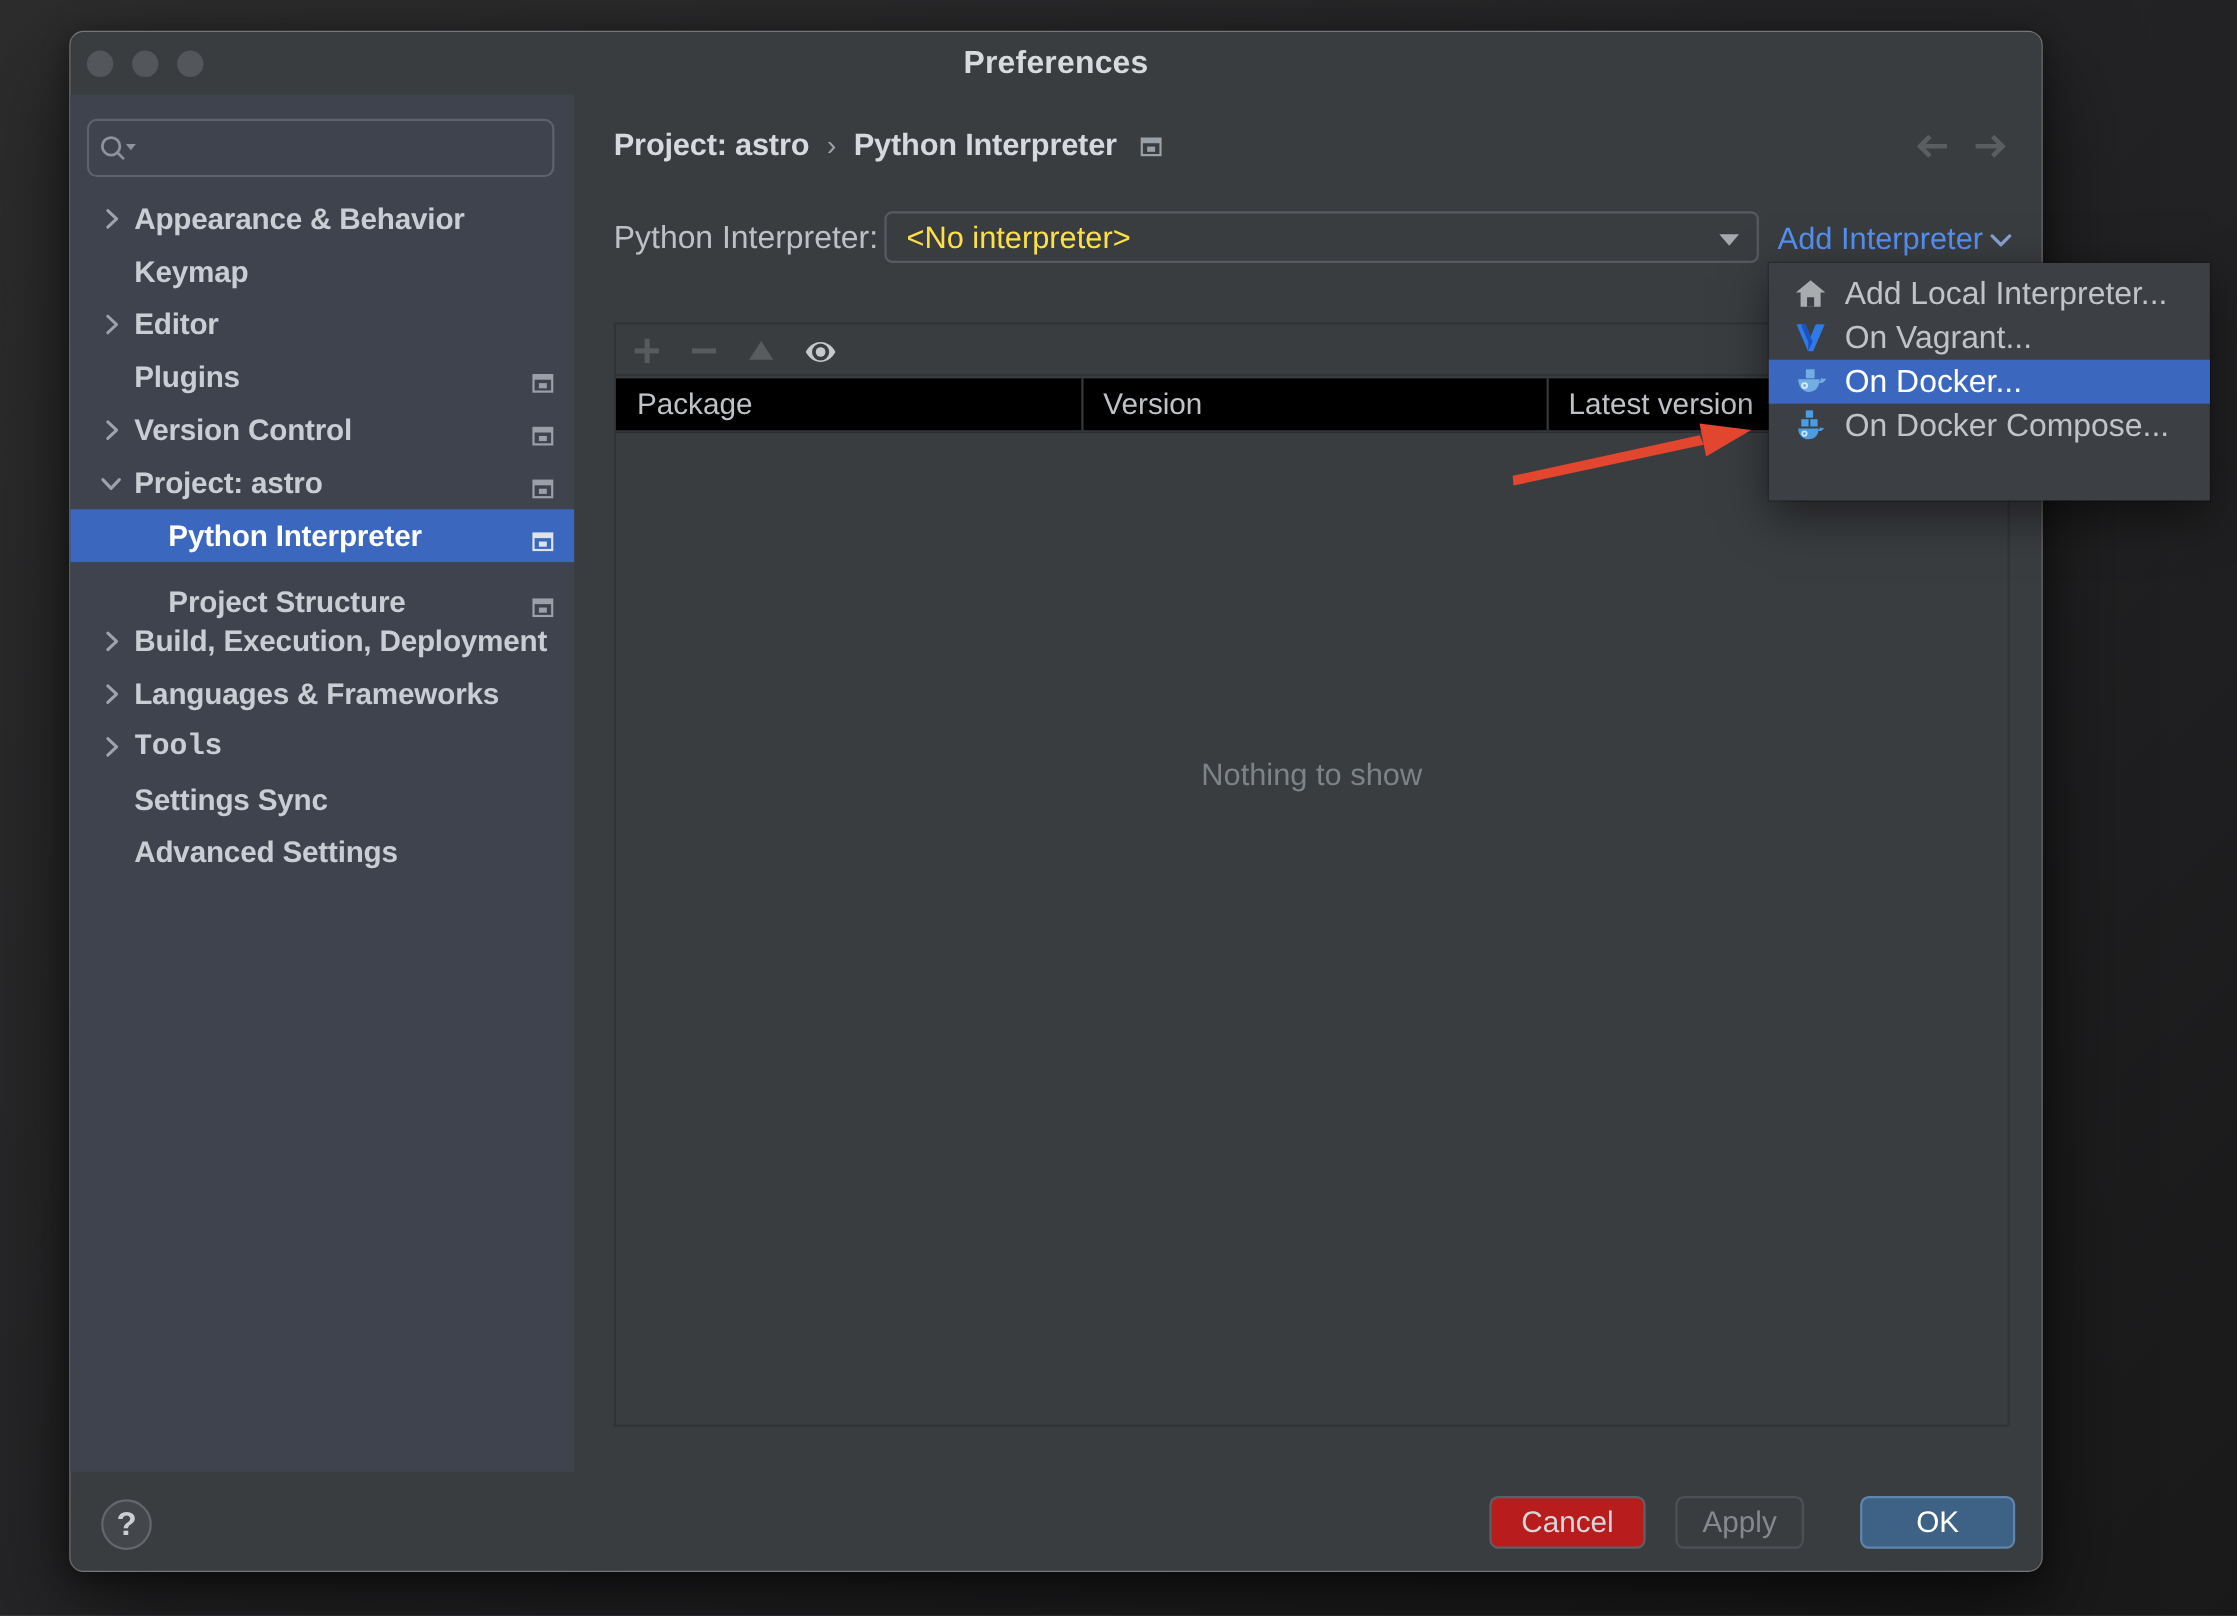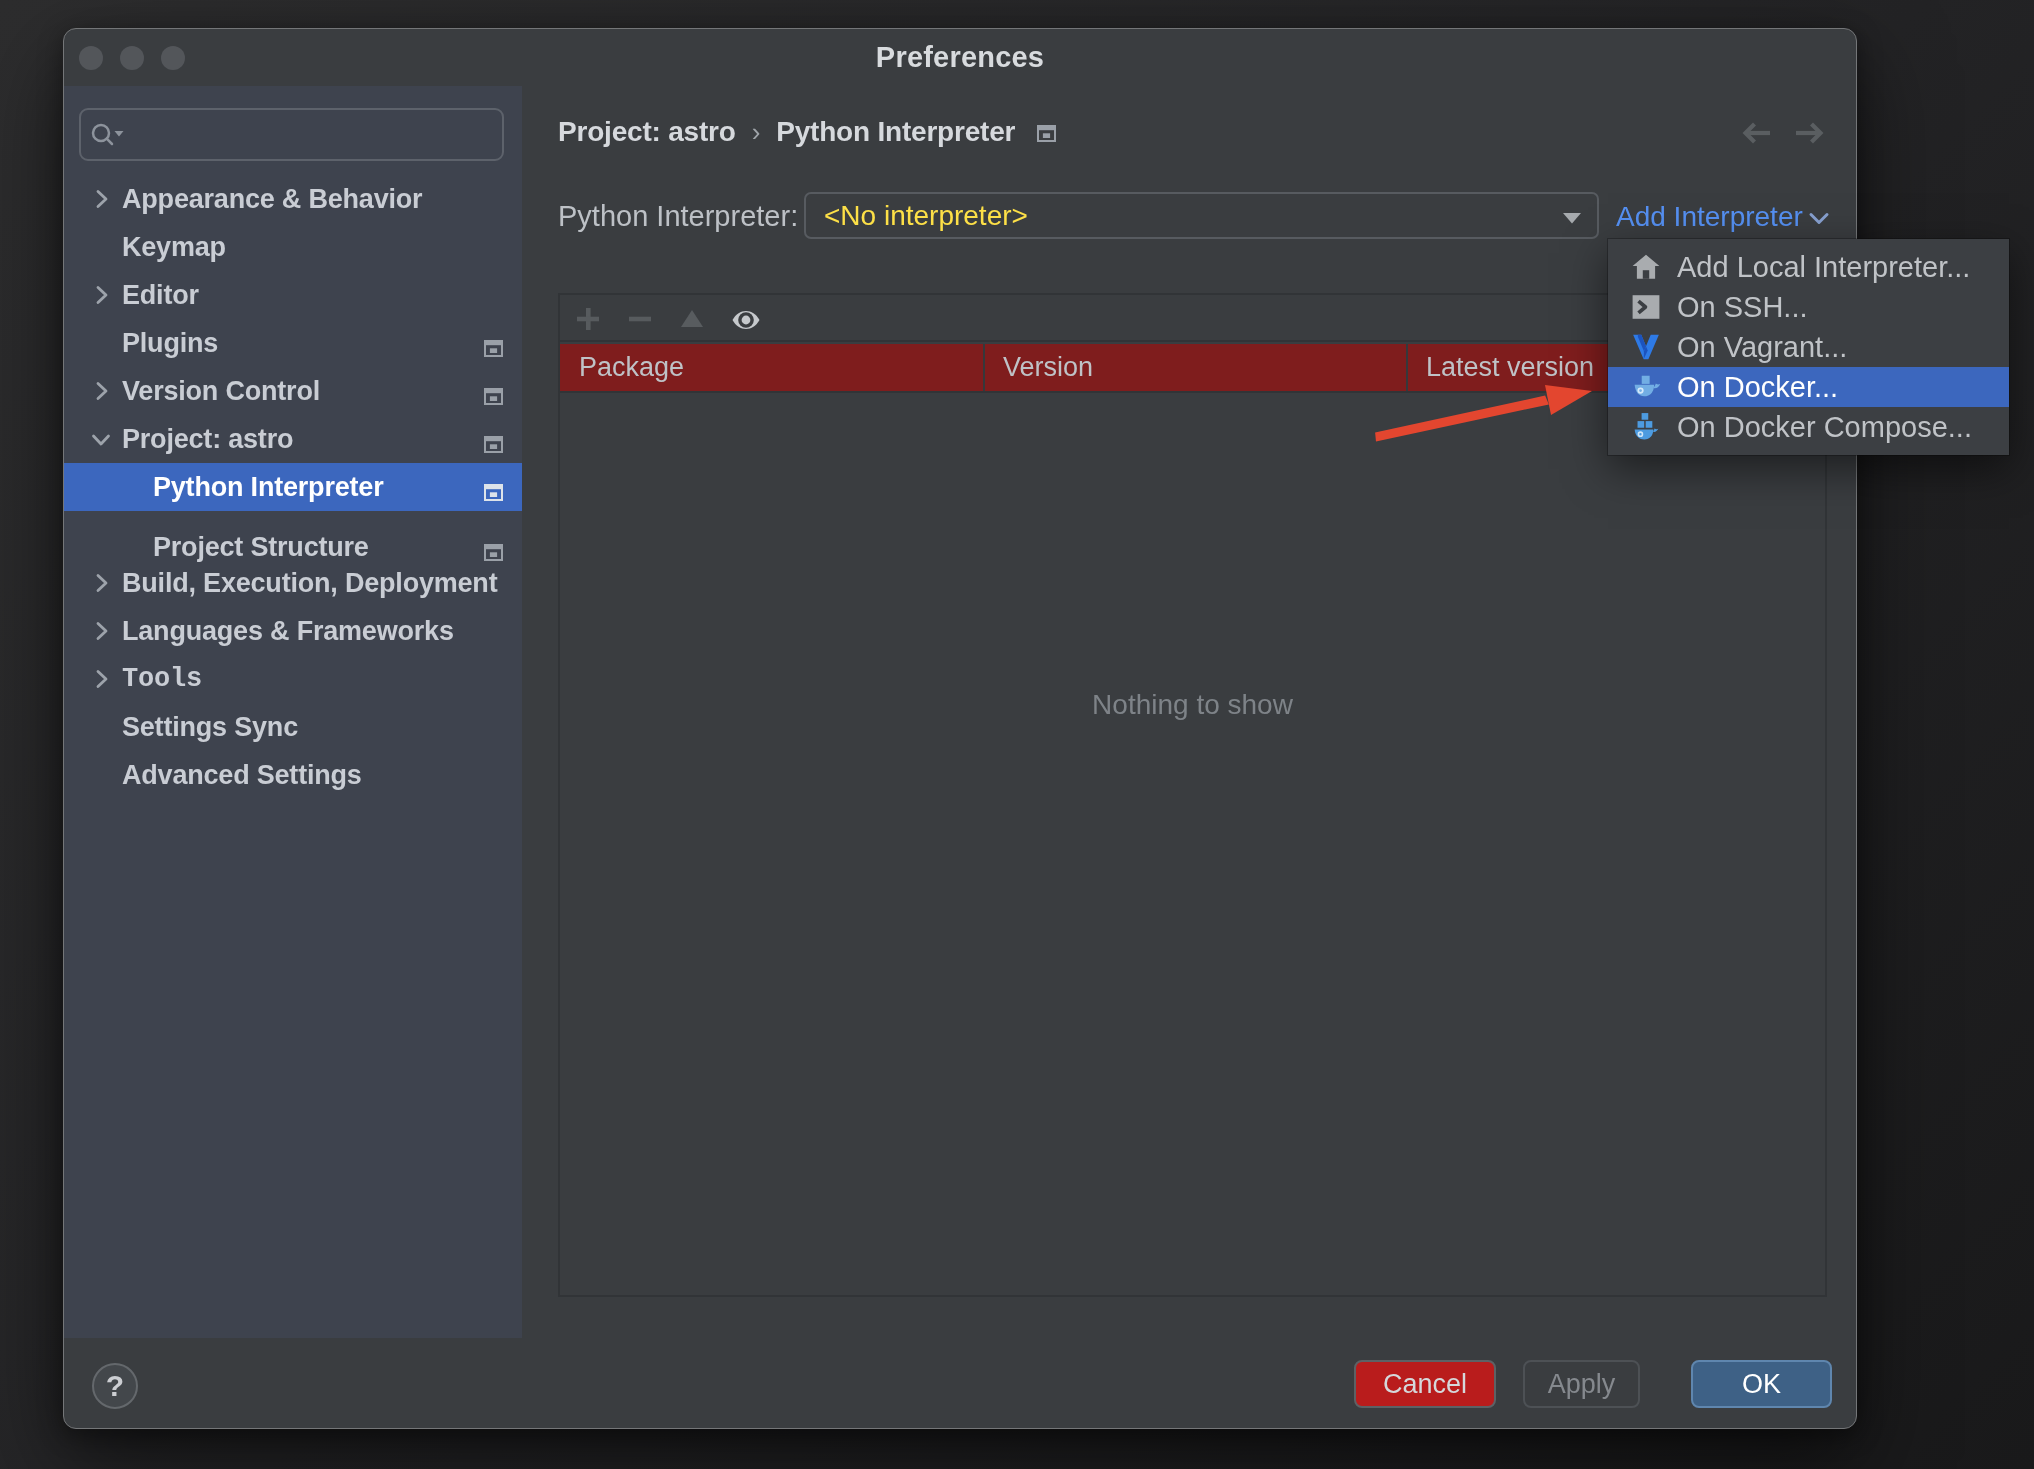--- a/index.html
+++ b/index.html
@@ -79,21 +79,21 @@
   position:absolute; left:494px; top:264px; width:1269px; height:1004px;
   border:2px solid #313437; background:#3a3d40;
 }
 .pkg-toolbar {
   position:absolute; left:0; top:0; width:100%; height:47px;
   border-bottom:2px solid #313437;
 }
 .tb-icon { position:absolute; top:11px; }
 .pkg-header {
   position:absolute; left:0; top:49px; width:100%; height:49px;
-  background:#7f1d1d; border-bottom:2px solid #313437;
+  background:#000000; border-bottom:2px solid #313437;
   color:#bfc2c6; font-size:27px;
 }
 .pkg-header .col { position:absolute; top:0; height:100%; display:flex; align-items:center; }
 .col-sep { position:absolute; top:0; width:2px; height:100%; background:#36383b; }
 .pkg-body { position:absolute; left:0; top:98px; width:100%; height:904px; }
 .empty-text {
   position:absolute; left:0; top:296px; width:100%; text-align:center;
   color:#7e8388; font-size:28px;
 }
 
@@ -315,27 +315,20 @@
 <div class="popup" id="popup">
     <div class="menu-item">
       <span class="mi-icon"><svg width="30" height="30" viewBox="0 0 28 28">
       <path d="M14 2.5 L26.5 13 H22.5 V25 H5.5 V13 H1.5 Z" fill="#a9acaf"></path>
       <rect x="11" y="17" width="6" height="8" fill="#3c3f43"></rect>
     </svg></span>
     <span class="mi-label">Add Local Interpreter...</span>
     </div>
     <div class="menu-item">
       <span class="mi-icon"><svg width="30" height="30" viewBox="0 0 28 28">
-      <rect x="1.5" y="3" width="25" height="22" fill="#a9acaf"></rect>
-      <polyline points="7,8.5 13.5,14 7,19.5" fill="none" stroke="#3c3f43" stroke-width="3.4" stroke-linejoin="round"></polyline>
-    </svg></span>
-    <span class="mi-label">On SSH...</span>
-    </div>
-    <div class="menu-item">
-      <span class="mi-icon"><svg width="30" height="30" viewBox="0 0 28 28">
       <polygon points="2,2.5 9.6,2.5 14,13.2 18.4,2.5 26,2.5 16.2,25.5 11.8,25.5" fill="#2e7ae6"></polygon>
       <polygon points="9.6,2.5 14,13.2 12.1,17.9 6.4,4.4 6.4,2.5" fill="#1c53be"></polygon>
       <polygon points="11.8,25.5 12.1,17.9 14,13.2 15.6,17.2" fill="#1c53be"></polygon>
     </svg></span>
     <span class="mi-label">On Vagrant...</span>
     </div>
     <div class="menu-item selected">
       <span class="mi-icon"><svg width="30" height="30" viewBox="0 0 28 28">
       <rect x="10" y="3.5" width="7.4" height="7.6" fill="#72aee4"></rect>
       <path d="M3.4 12 H21.6 C21.6 12 21.7 16.6 19.3 19.5 C17.5 21.6 15 22.7 12.3 22.7 C7.5 22.7 4.1 19.2 3.4 12 Z" fill="#72aee4"></path>

